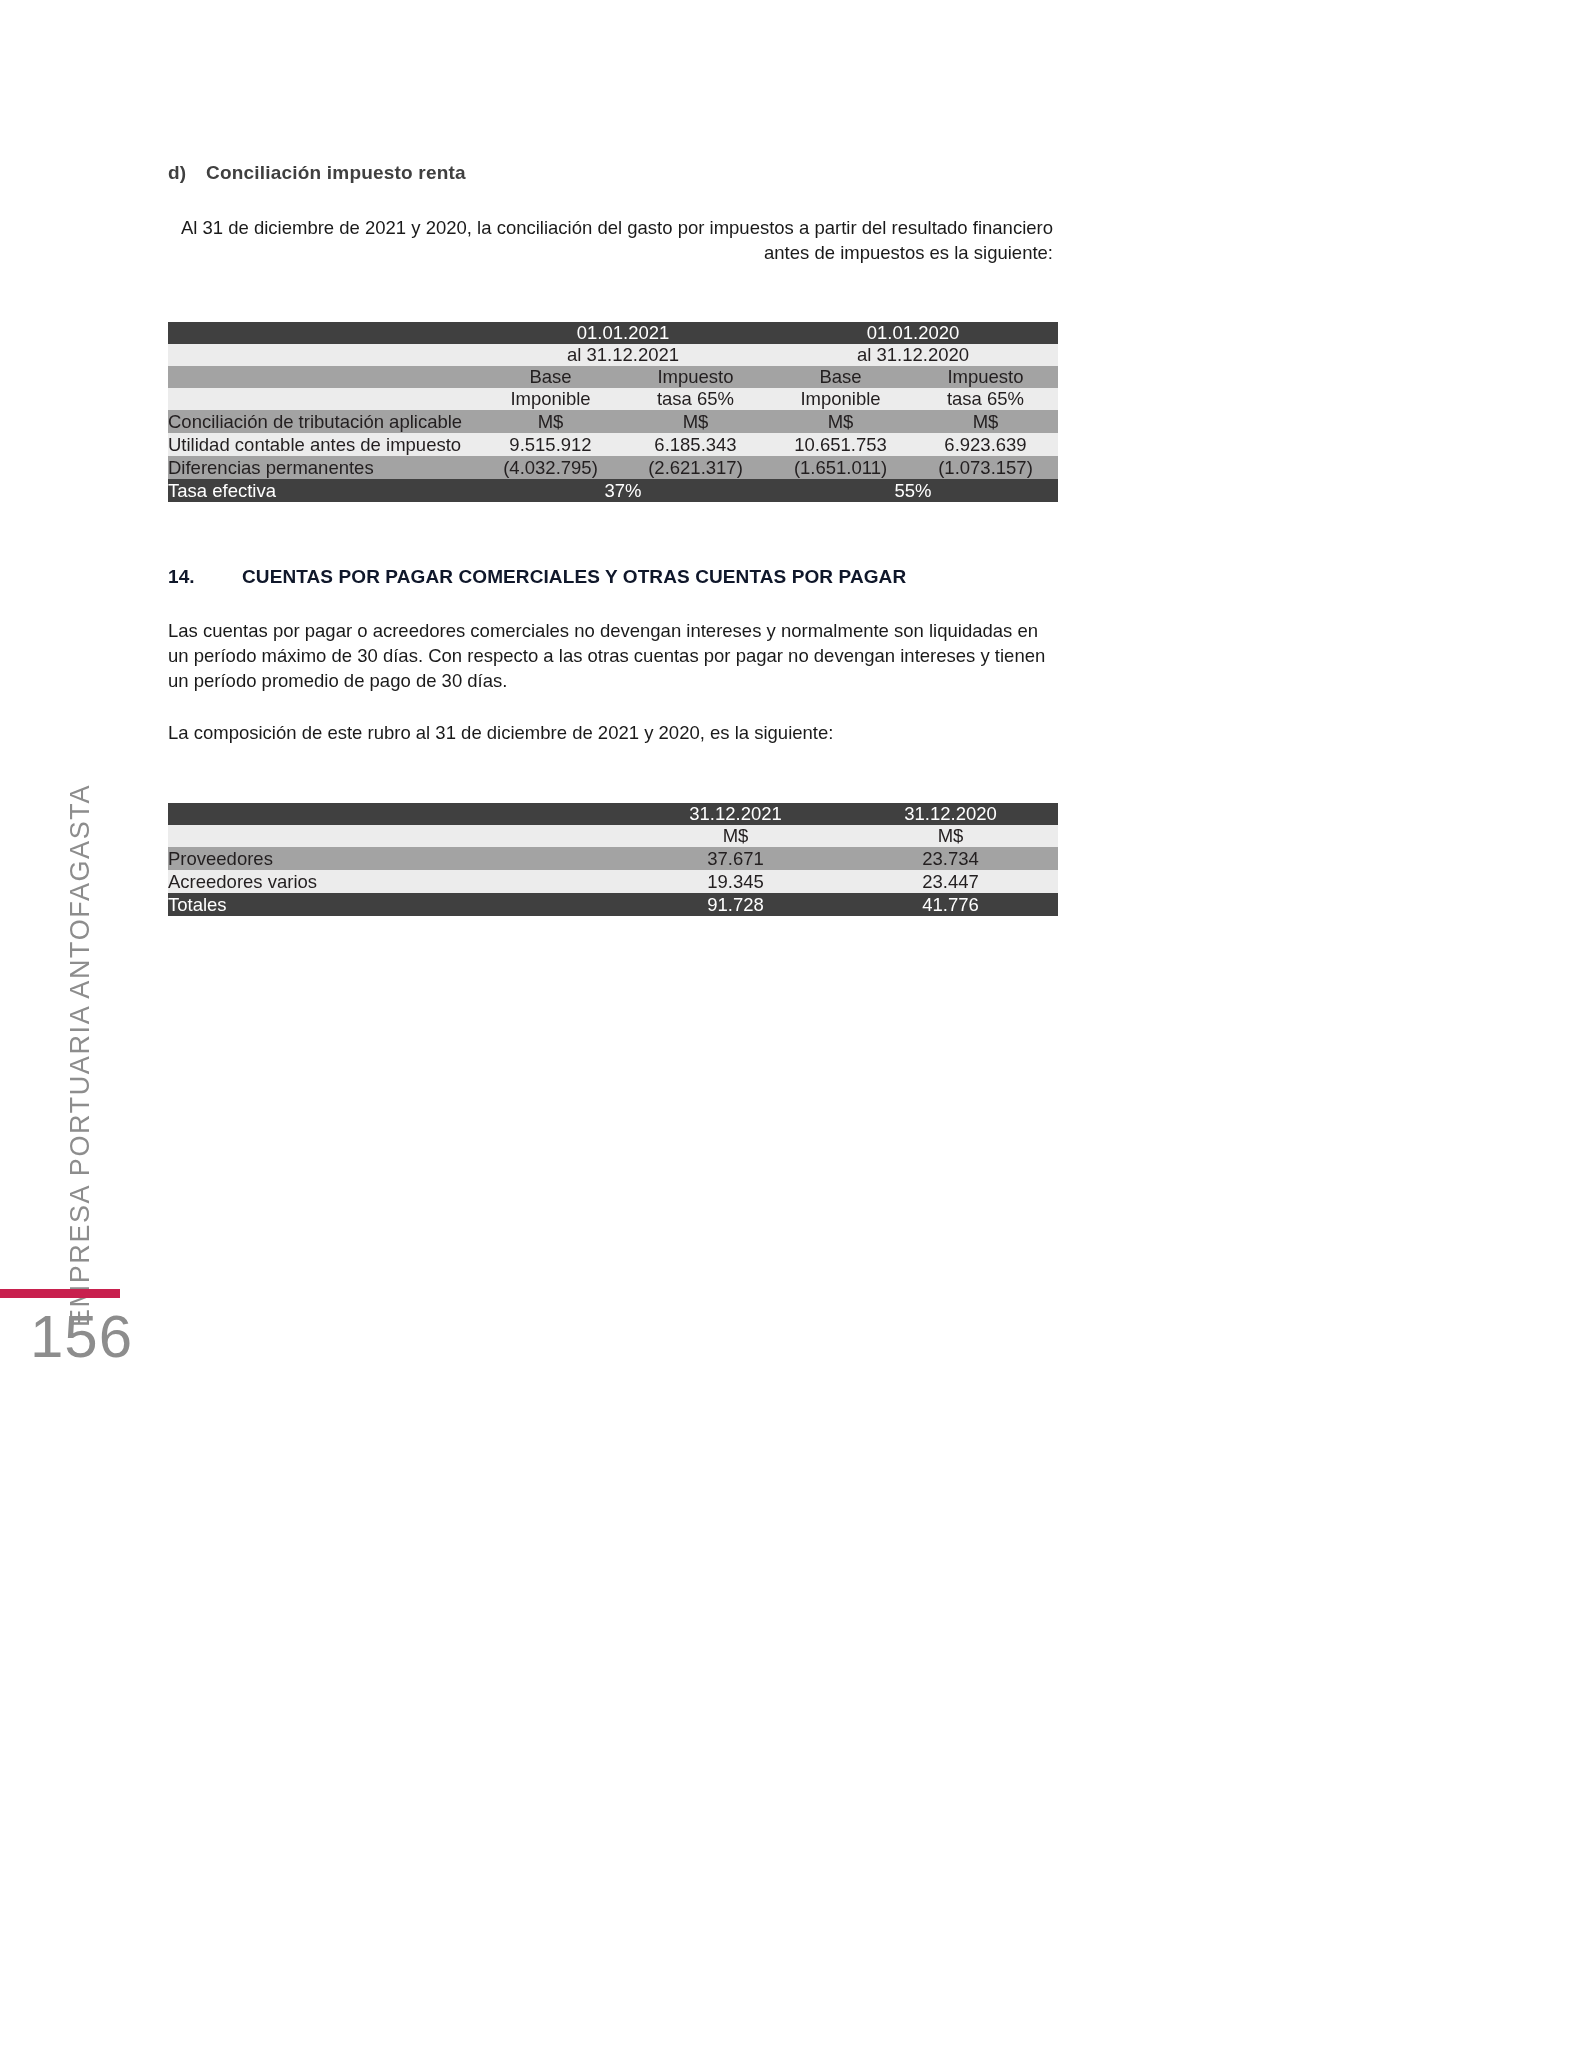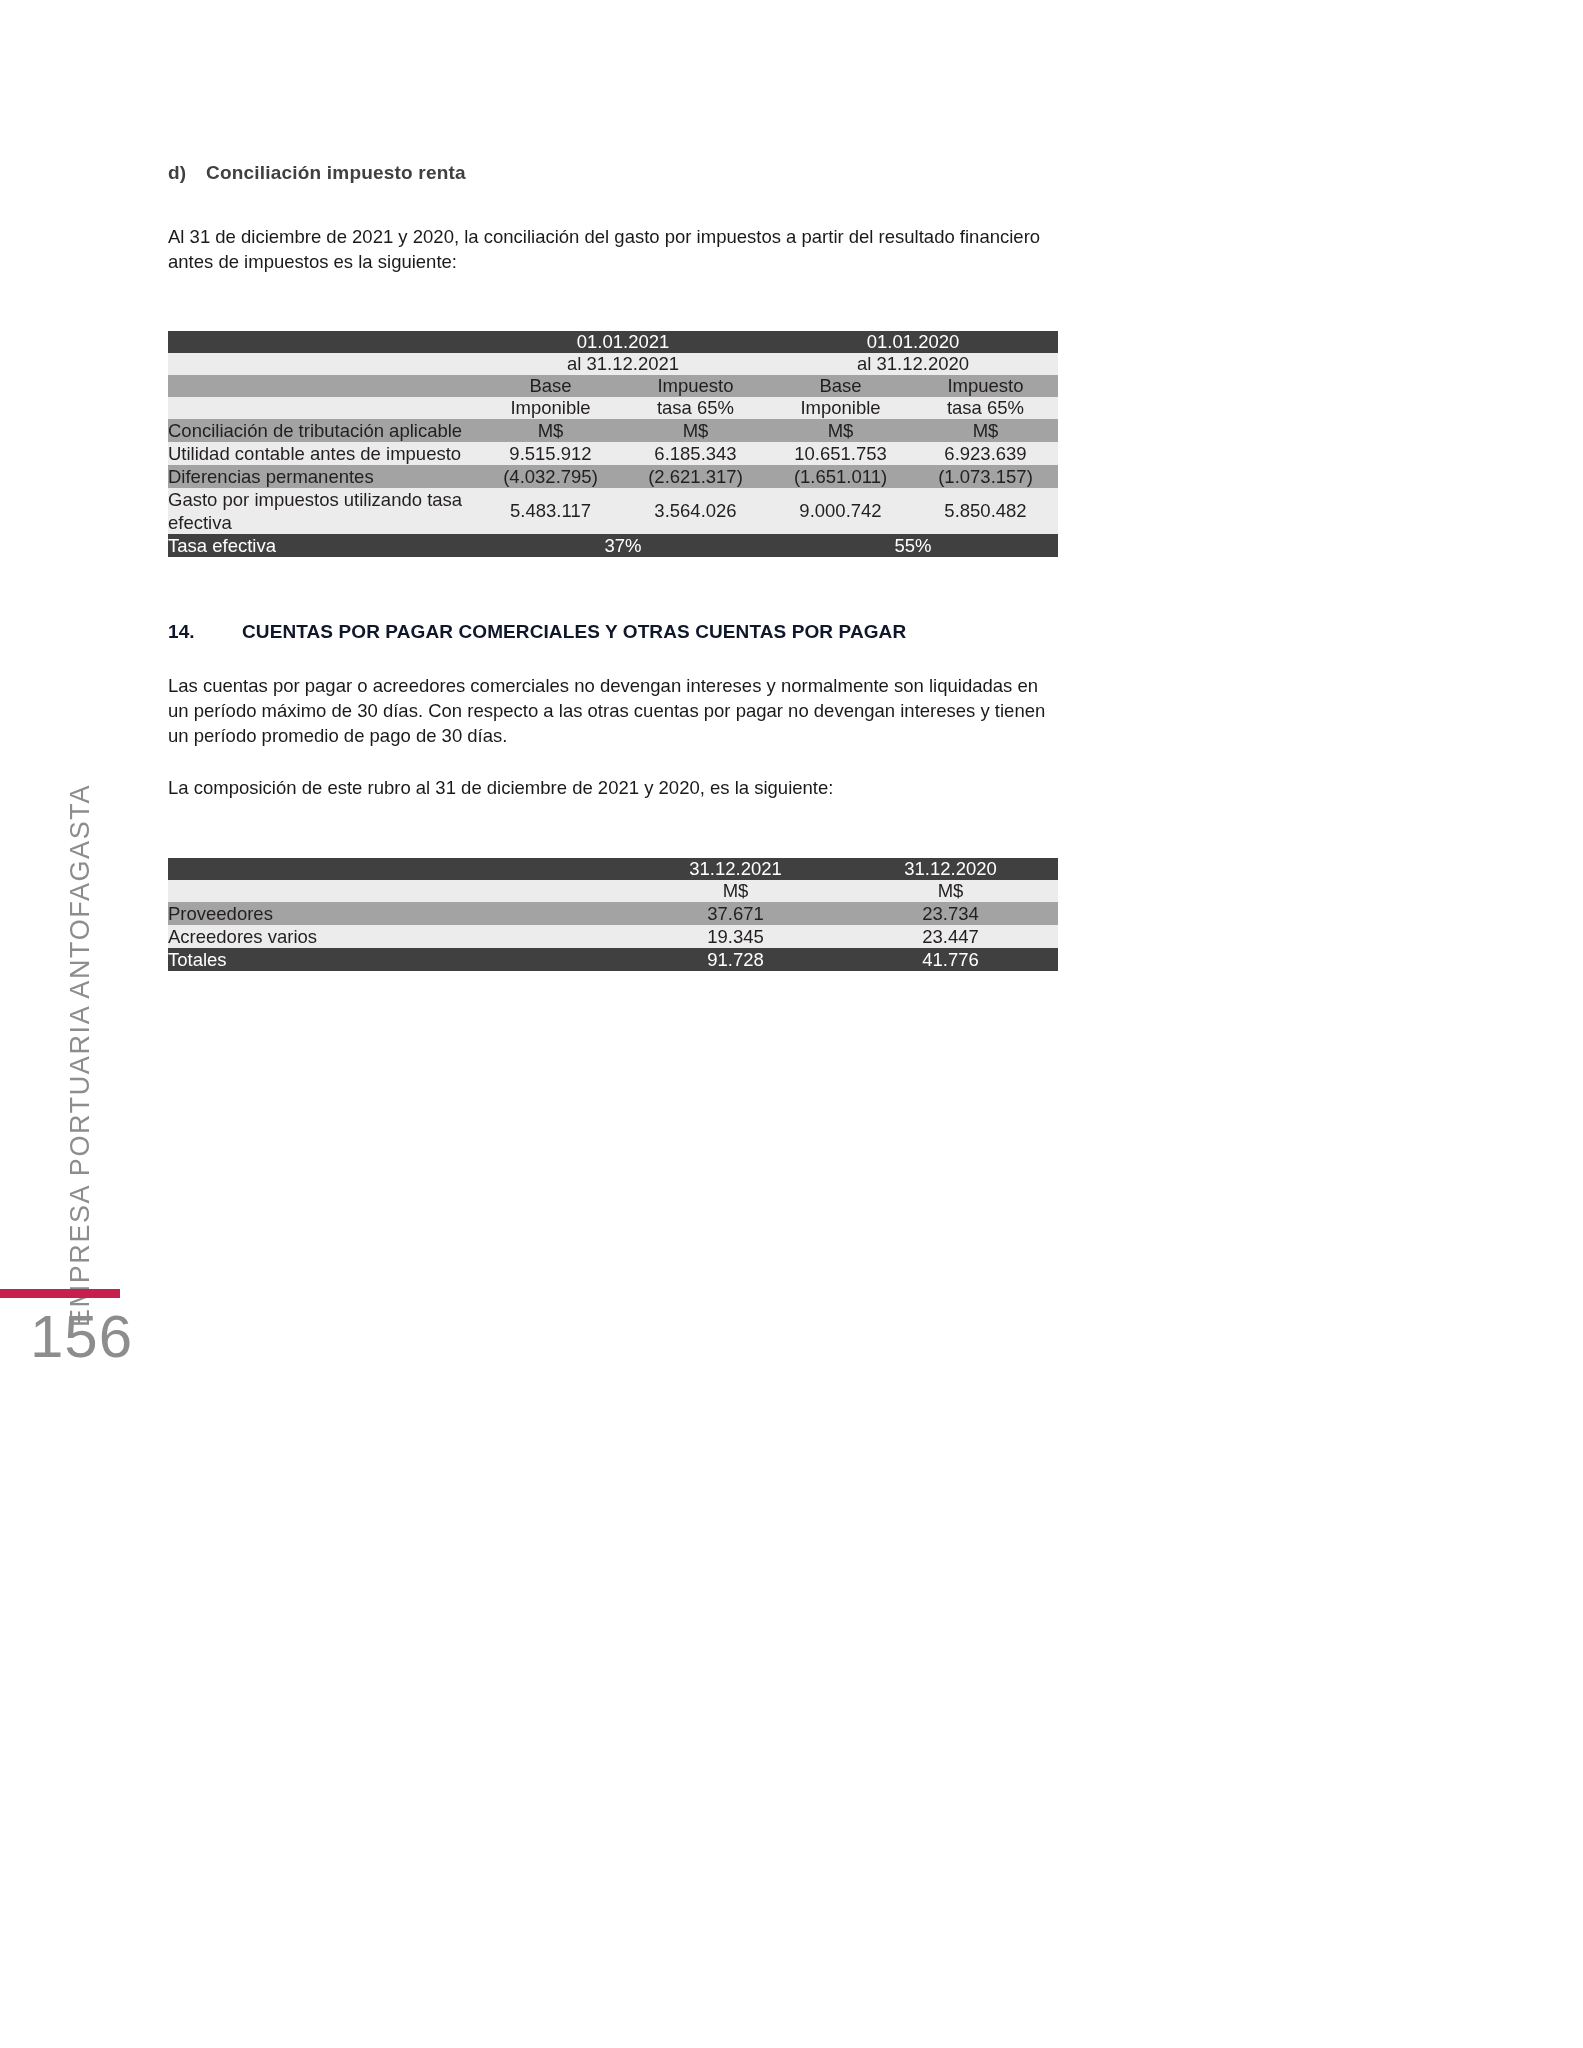--- a/index.html
+++ b/index.html
@@ -130,21 +130,21 @@
   <div id="page-rule"></div>
   <div id="page-number">156</div>
 </div>
 
 <div id="content">
 
   <div class="h-sub" style="margin-top:162px;">
     <span class="lead">d)</span><span>Conciliación impuesto renta</span>
   </div>
 
-  <p class="body" style="margin-top:40px; width:885px;">Al 31 de diciembre de 2021 y 2020,  la conciliación del gasto por impuestos a partir del resultado financiero antes de impuestos es la siguiente:</p>
+  <p class="body" style="margin-top:31px; width:885px;text-align:right;">Al 31 de diciembre de 2021 y 2020,  la conciliación del gasto por impuestos a partir del resultado financiero antes de impuestos es la siguiente:</p>
 
   <table class="fin t1" style="margin-top:57px;">
     <colgroup>
       <col class="c0">
         <col class="c1">
         <col class="c2">
         <col class="c3">
         <col class="c4">
     </colgroup>
     <tbody>
@@ -186,27 +186,20 @@
         <td class="num-cell">10.651.753</td>
         <td class="num-cell">6.923.639</td>
       </tr>
       <tr class="r-white">
         <td class="label-cell">Diferencias permanentes</td>
         <td class="num-cell">(4.032.795)</td>
         <td class="num-cell">(2.621.317)</td>
         <td class="num-cell">(1.651.011)</td>
         <td class="num-cell">(1.073.157)</td>
       </tr>
-      <tr class="r-grey">
-        <td class="label-cell">Gasto por impuestos utilizando tasa efectiva</td>
-        <td class="num-cell">5.483.117</td>
-        <td class="num-cell">3.564.026</td>
-        <td class="num-cell">9.000.742</td>
-        <td class="num-cell">5.850.482</td>
-      </tr>
       <tr class="r-dark">
         <td class="label-cell">Tasa efectiva</td>
         <td class="num-cell" colspan="2">37%</td>
         <td class="num-cell" colspan="2">55%</td>
       </tr>
     </tbody>
   </table>
 
   <div class="h-note" style="margin-top:64px;">
     <span class="num">14.</span><span>CUENTAS POR PAGAR COMERCIALES Y OTRAS CUENTAS POR PAGAR</span>

